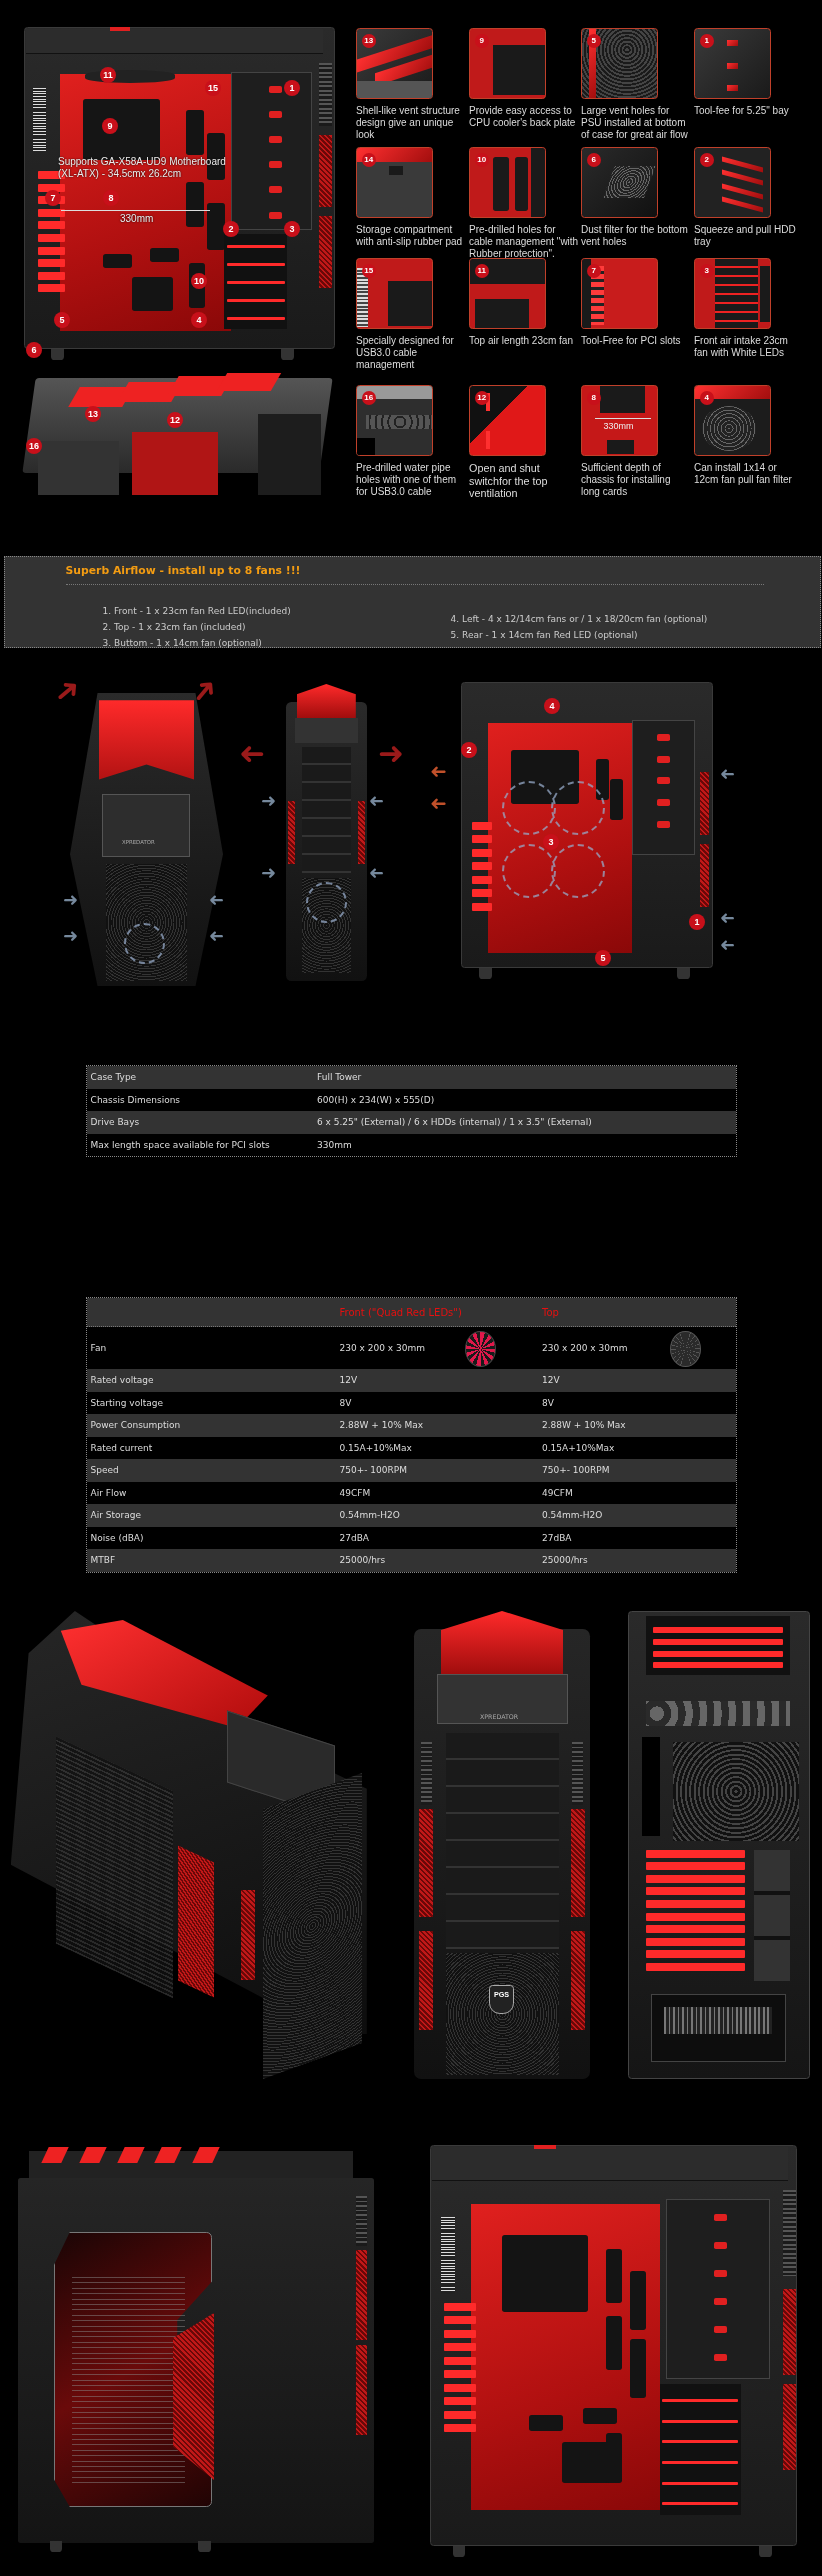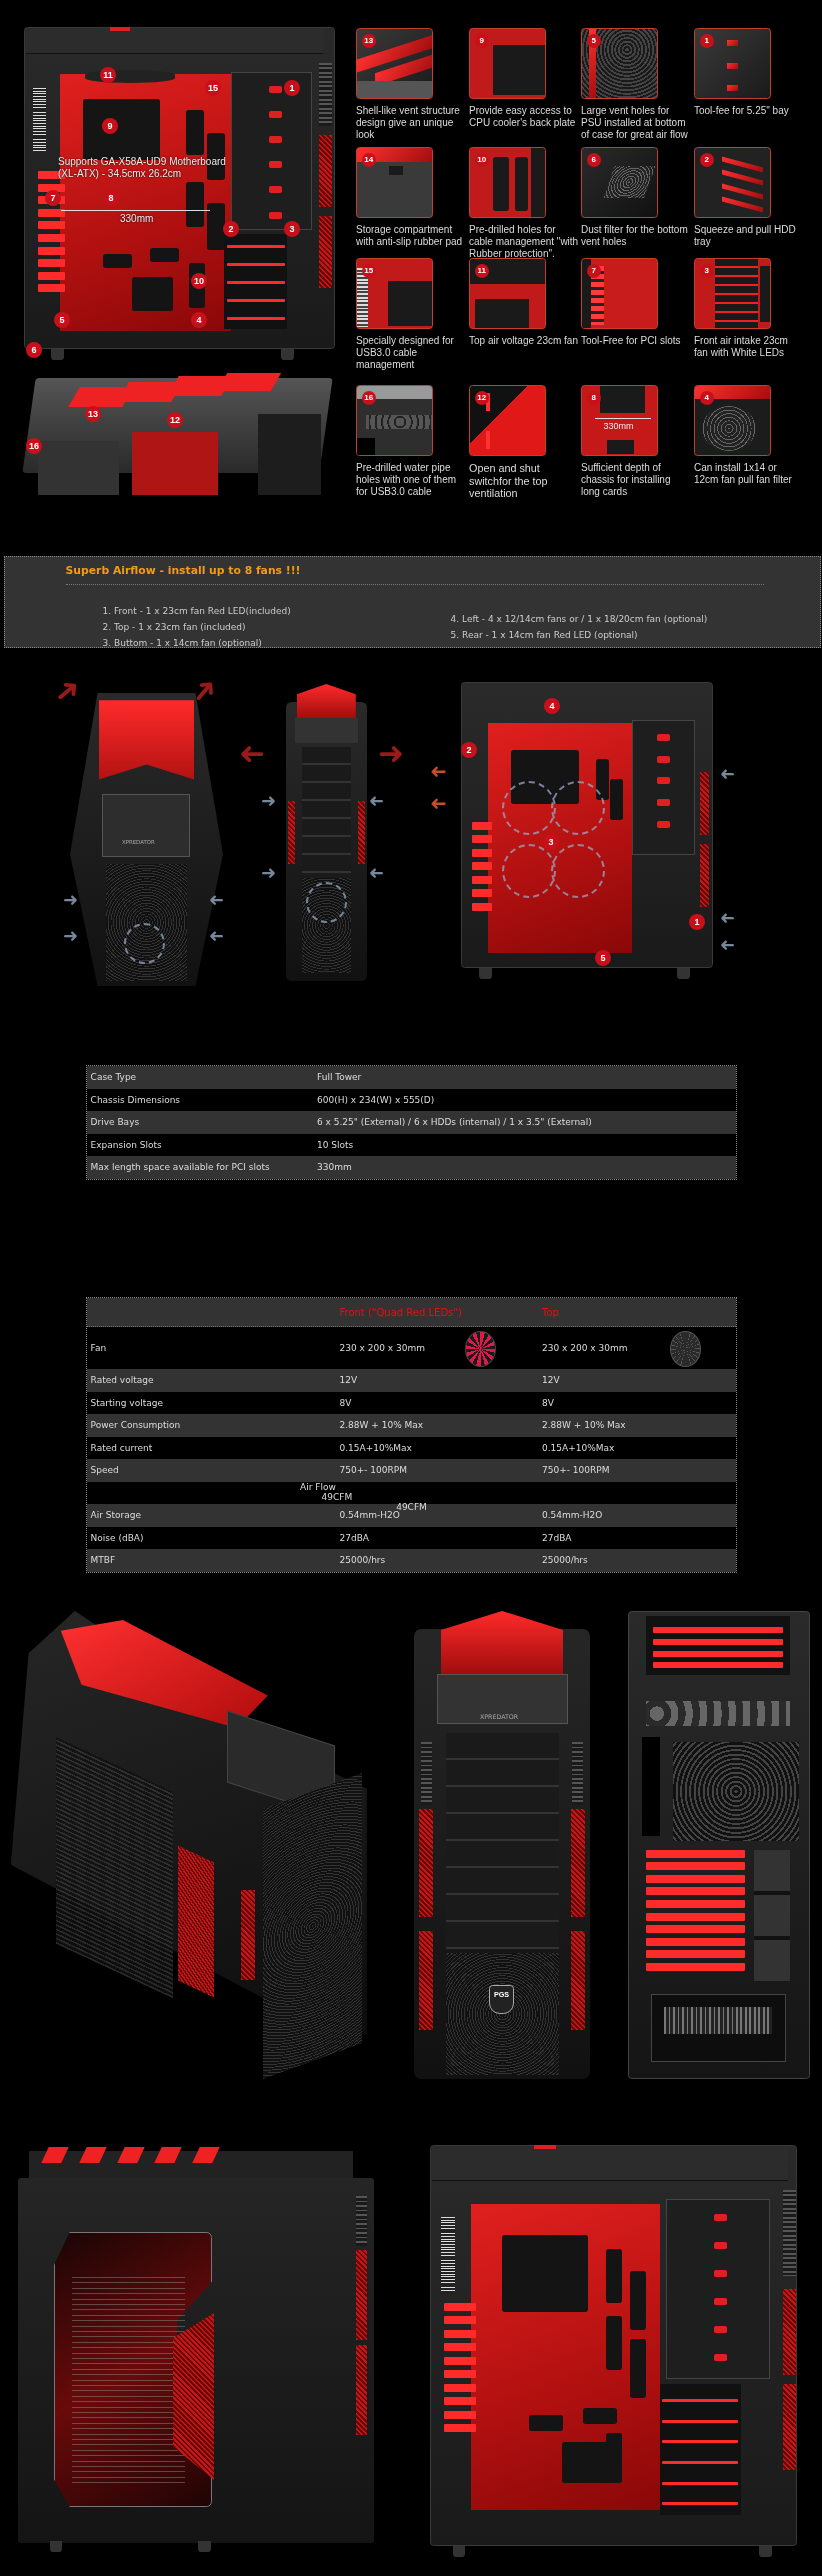--- a/index.html
+++ b/index.html
@@ -224,21 +224,21 @@
       <span class="badge sm">15</span>
     </div>
     <div class="feat-caption">Specially designed for USB3.0 cable management</div>
   </div>
   <div class="feat" style="left:469px;top:258px;">
     <div class="feat-thumb" style="background:#c01a1a;">
       <div class="t-dark" style="left:0;top:0;width:77px;height:25px;"></div>
       <div class="t-dark" style="left:4.5px;top:40px;width:54px;height:31.5px;"></div>
       <span class="badge sm">11</span>
     </div>
-    <div class="feat-caption">Top air voltage 23cm fan</div>
+    <div class="feat-caption">Top air length 23cm fan</div>
   </div>
   <div class="feat" style="left:581px;top:258px;">
     <div class="feat-thumb" style="background:#c81c1c;">
       <div class="t-dark" style="left:0;top:0;width:9px;height:71px;"></div>
       <div class="t-red" style="left:9px;top:7.2px;width:12.6px;height:59px;background:repeating-linear-gradient(180deg,#ff3b3b 0 5.4px,#222 5.4px 8px);"></div>
       <span class="badge sm">7</span>
     </div>
     <div class="feat-caption">Tool-Free for PCI slots</div>
   </div>
   <div class="feat" style="left:694px;top:258px;">
@@ -379,24 +379,20 @@
     </div>
   <div class="spec-row">
       <span class="spec-label">Chassis Dimensions</span>
       <span class="spec-value">600(H) x 234(W) x 555(D)</span>
     </div>
   <div class="spec-row">
       <span class="spec-label">Drive Bays</span>
       <span class="spec-value">6 x 5.25" (External) / 6 x HDDs (internal) / 1 x 3.5" (External)</span>
     </div>
   <div class="spec-row">
-      <span class="spec-label">Expansion Slots</span>
-      <span class="spec-value">10 Slots</span>
-    </div>
-  <div class="spec-row">
       <span class="spec-label">Max length space available for PCI slots</span>
       <span class="spec-value">330mm</span>
     </div>
 </div>
 
 <div class="spec-table" style="top:1297px;">
   <div class="fan-header">
     <span class="c1"></span>
     <span class="c2 fan-head-col" style="padding-left:22.5px;width:225px;">Front  ("Quad Red LEDs")</span>
     <span class="c3 fan-head-col">Top</span>
@@ -427,21 +423,21 @@
     <div class="fan-row" style="background:#000;">
         <span class="c1">Rated current</span>
         <span class="c2" style="padding-left:22.5px;width:225px;">0.15A+10%Max</span>
         <span class="c3">0.15A+10%Max</span>
       </div>
     <div class="fan-row" style="background:#333;align-items:center;">
         <span class="c1">Speed</span>
         <span class="c2" style="padding-left:22.5px;width:225px;">750+- 100RPM</span>
         <span class="c3">750+- 100RPM</span>
       </div>
-    <div class="fan-row" style="background:#000;flex-direction:column;">
+    <div class="fan-row" style="background:#000;">
         <span class="c1">Air Flow</span>
         <span class="c2" style="padding-left:22.5px;width:225px;">49CFM</span>
         <span class="c3">49CFM</span>
       </div>
     <div class="fan-row" style="background:#333;">
         <span class="c1">Air Storage</span>
         <span class="c2" style="padding-left:22.5px;width:225px;">0.54mm-H2O</span>
         <span class="c3">0.54mm-H2O</span>
       </div>
     <div class="fan-row" style="background:#000;">

